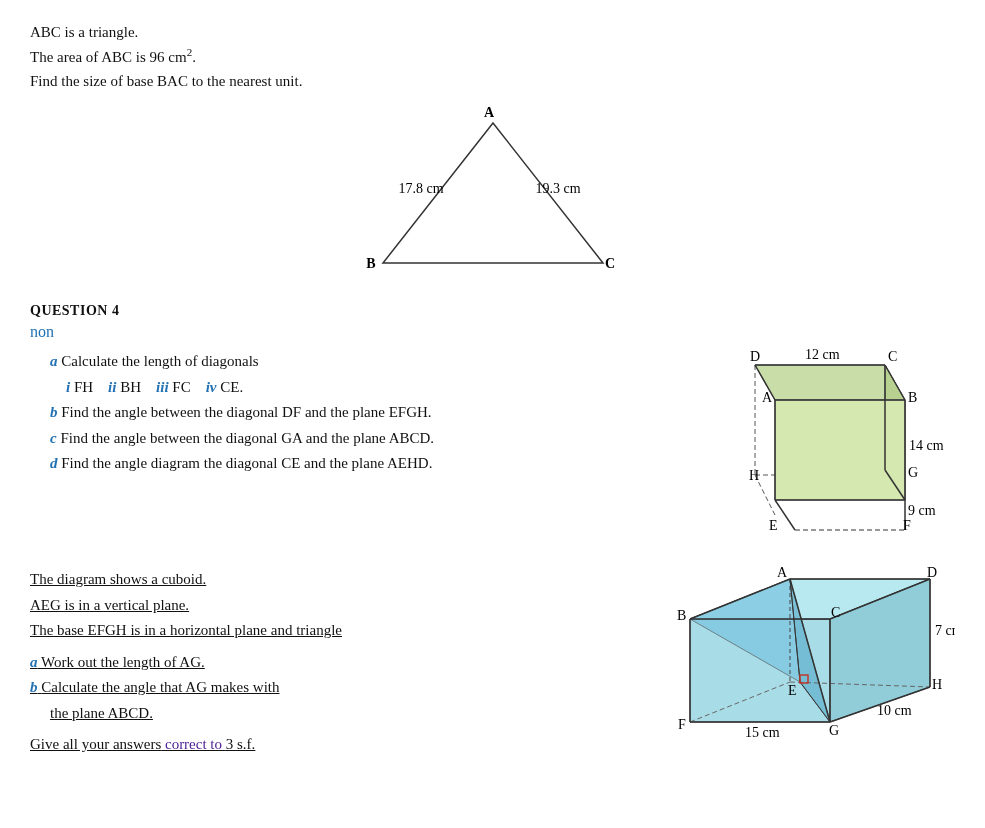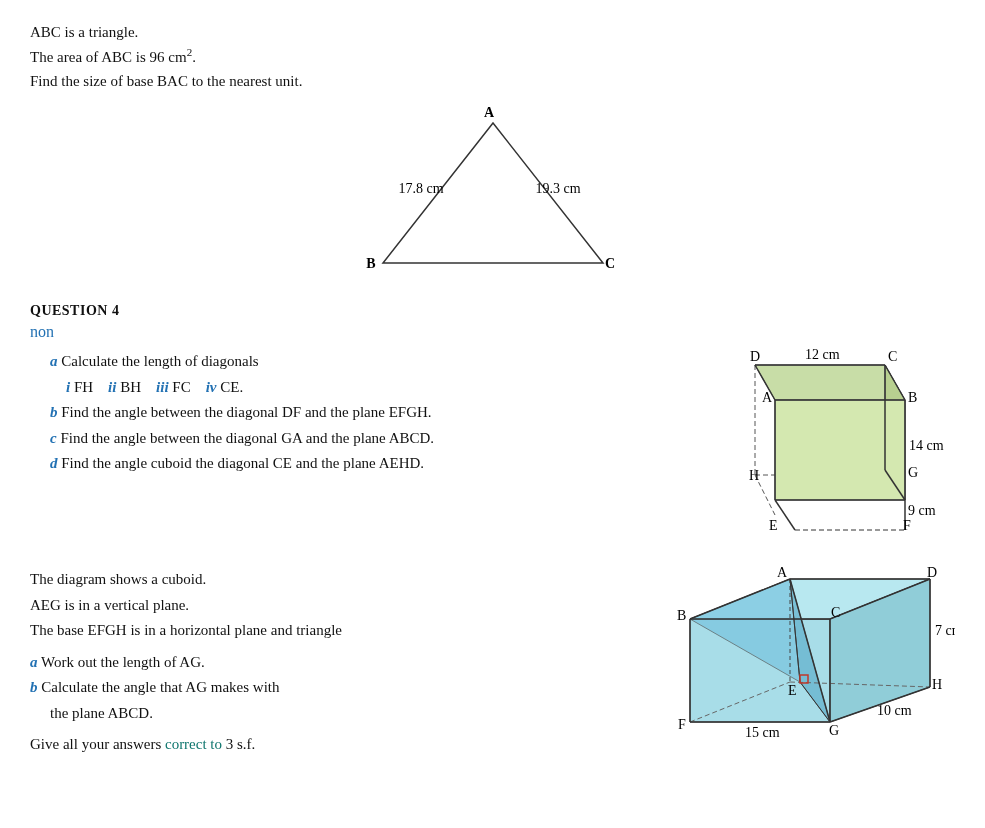--- a/index.html
+++ b/index.html
@@ -51,34 +51,35 @@
       color: #2271b3;
       font-weight: bold;
       font-style: italic;
     }
     .roman {
       font-style: italic;
       font-weight: bold;
       color: #2271b3;
     }
     .blue-text {
-      color: #0f766e;
+      color: #4c1d95;
     }
     .second-block {
       margin-top: 10px;
     }
     .second-layout {
       display: flex;
       gap: 20px;
       align-items: flex-start;
       margin-top: 4px;
     }
     .second-text {
       flex: 1;
       line-height: 1.7;
+      text-decoration: underline;
     }
     .second-diagram {
       width: 310px;
       flex-shrink: 0;
     }
     .answer-line {
       margin-top: 6px;
     }
     sup {
       font-size: 11px;
@@ -126,21 +127,21 @@
       <div style="margin-left:20px;">
         <span class="part-label">b</span>
         <span>Find the angle between the diagonal DF and the plane EFGH.</span>
       </div>
       <div style="margin-left:20px;">
         <span class="part-label">c</span>
         <span>Find the angle between the diagonal GA and the plane ABCD.</span>
       </div>
       <div style="margin-left:20px;">
         <span class="part-label">d</span>
-        <span>Find the angle cuboid the diagonal CE and the plane AEHD.</span>
+        <span>Find the angle diagram the diagonal CE and the plane AEHD.</span>
       </div>
     </div>
 
     <div class="q4-diagram">
       <svg width="270" height="200">
 
         <line x1="80" y1="20" x2="80" y2="130" stroke="#555" stroke-width="1" stroke-dasharray="5,3"></line>
         <line x1="80" y1="130" x2="100" y2="170" stroke="#555" stroke-width="1" stroke-dasharray="5,3"></line>
         <line x1="80" y1="130" x2="210" y2="130" stroke="#555" stroke-width="1" stroke-dasharray="5,3"></line>
 

